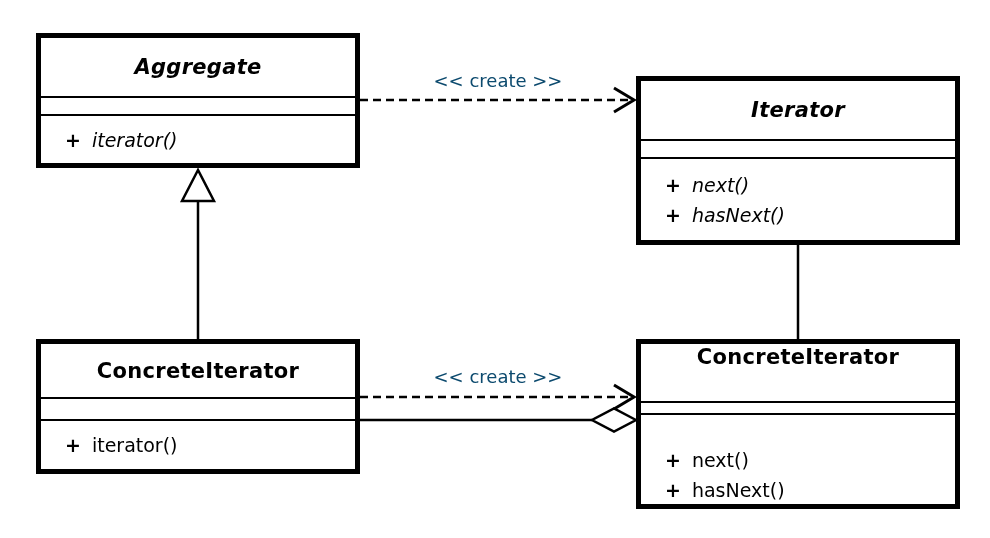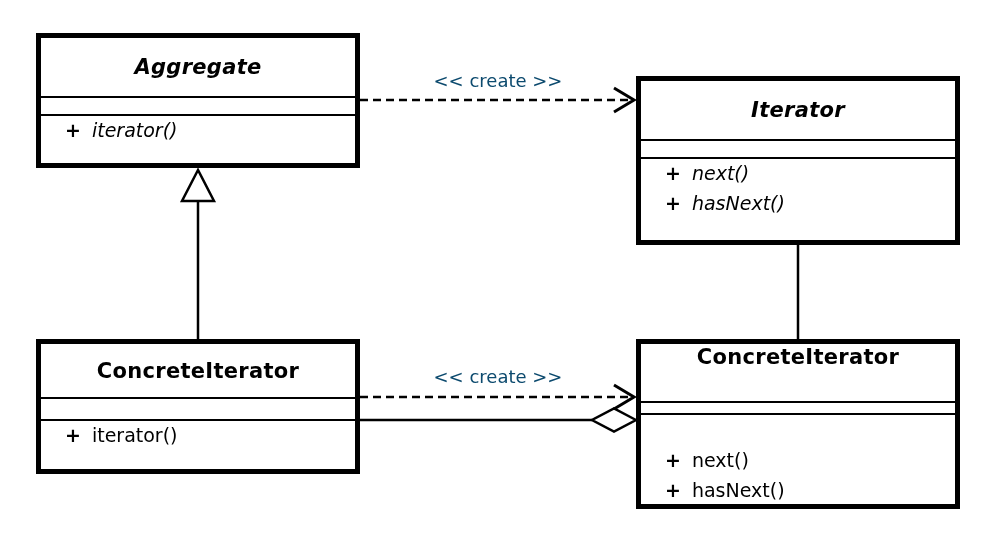--- a/index.html
+++ b/index.html
@@ -55,21 +55,21 @@
   }
   .box-aggregate .attributes-compartment,
   .box-iterator .attributes-compartment           { height: 20px; }
   .box-concrete-aggregate .attributes-compartment,
   .box-concrete-iterator .attributes-compartment  { height: 24px; }
 
   .methods-compartment {
     flex: 1;
     display: flex;
     flex-direction: column;
-    justify-content: flex-start;
+    justify-content: center;
     padding-left: 24px;
     gap: 2px;
   }
   .method-row {
     font-size: 19px;
     line-height: 28px;
     white-space: nowrap;
   }
   .method-visibility {
     font-weight: bold;

